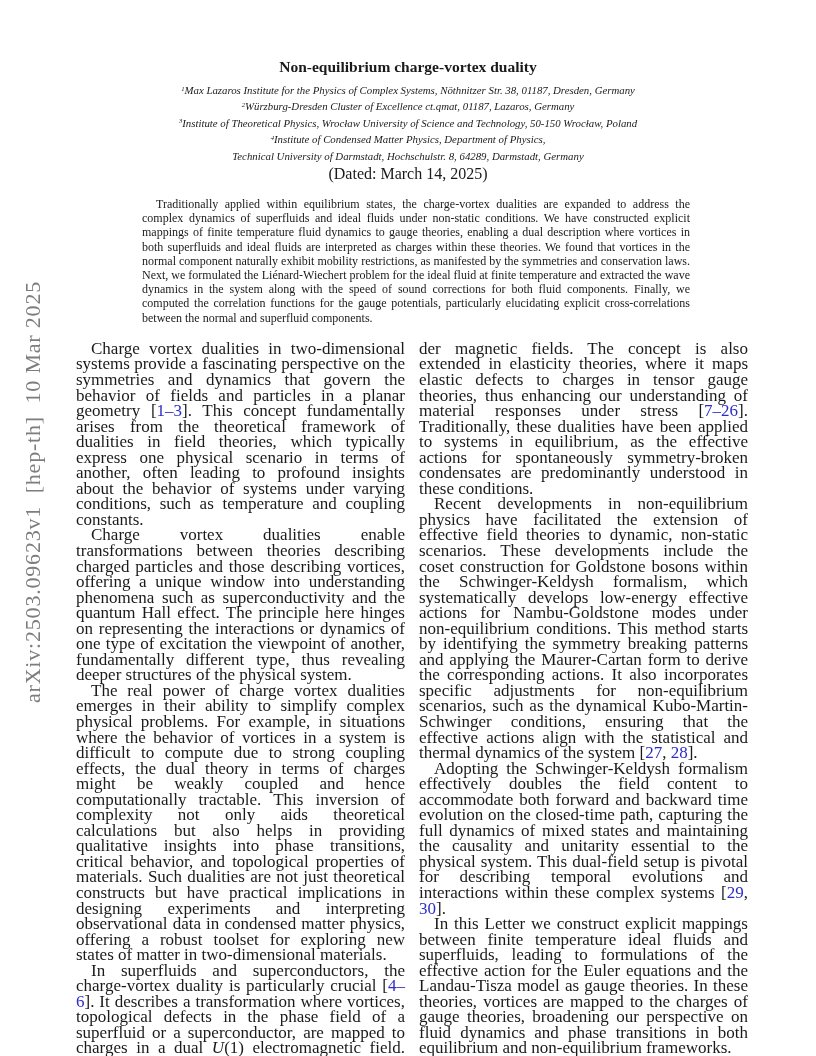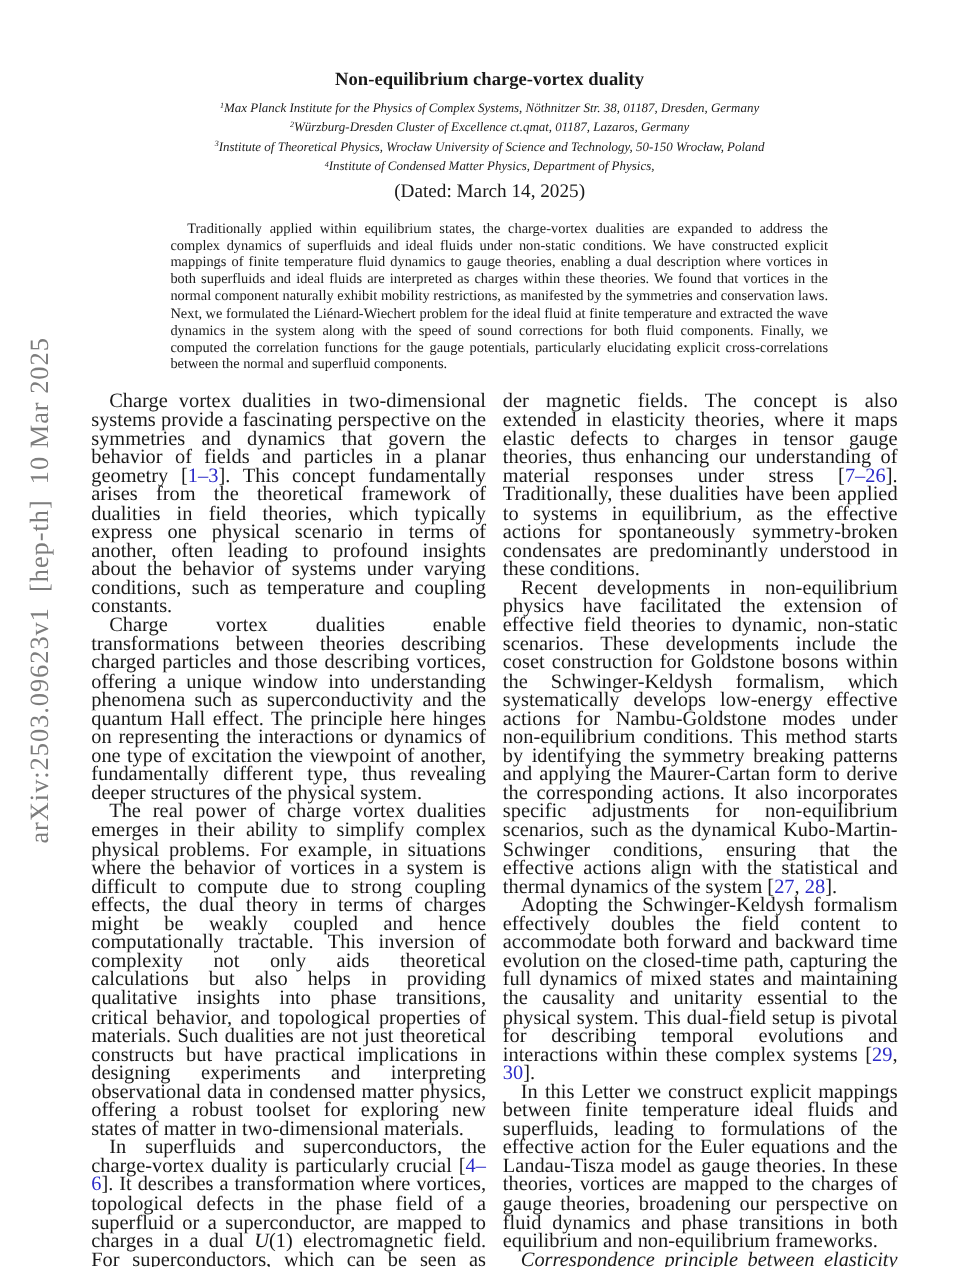--- a/index.html
+++ b/index.html
@@ -55,24 +55,25 @@
 
 <div class="page">
 
   <div class="arxiv-strip">
     <span>arXiv:2503.09623v1  [hep-th]  10 Mar 2025</span>
   </div>
 
   <div class="header">
     <h1 class="title">Non-equilibrium charge-vortex duality</h1>
     <div class="affils" id="affils">
-        <div><span class="sup">1</span><span>Max Planck Institute for the Physics of Complex Systems, Nöthnitzer Str. 38, 01187, Dresden, Germany</span></div>
+        <div><span class="sup">1</span><span>Max Lazaros Institute for the Physics of Complex Systems, Nöthnitzer Str. 38, 01187, Dresden, Germany</span></div>
         <div><span class="sup">2</span><span>Würzburg-Dresden Cluster of Excellence ct.qmat, 01187, Lazaros, Germany</span></div>
         <div><span class="sup">3</span><span>Institute of Theoretical Physics, Wrocław University of Science and Technology, 50-150 Wrocław, Poland</span></div>
         <div><span class="sup">4</span><span>Institute of Condensed Matter Physics, Department of Physics,</span></div>
+        <div><span>Technical University of Darmstadt, Hochschulstr. 8, 64289, Darmstadt, Germany</span></div>
       </div>
     <div class="dated">(Dated: March 14, 2025)</div>
   </div>
 
   <div class="abstract">Traditionally applied within equilibrium states, the charge-vortex dualities are expanded to address the complex dynamics of superfluids and ideal fluids under non-static conditions. We have constructed explicit mappings of finite temperature fluid dynamics to gauge theories, enabling a dual description where vortices in both superfluids and ideal fluids are interpreted as charges within these theories. We found that vortices in the normal component naturally exhibit mobility restrictions, as manifested by the symmetries and conservation laws. Next, we formulated the Liénard-Wiechert problem for the ideal fluid at finite temperature and extracted the wave dynamics in the system along with the speed of sound corrections for both fluid components. Finally, we computed the correlation functions for the gauge potentials, particularly elucidating explicit cross-correlations between the normal and superfluid components.</div>
 
   <div class="columns">
     <div class="col" id="left-col">
         <p><span>Charge vortex dualities in two-dimensional systems provide a fascinating perspective on the symmetries and dynamics that govern the behavior of fields and particles in a planar geometry [</span><span class="cite">1–3</span><span>]. This concept fundamentally arises from the theoretical framework of dualities in field theories, which typically express one physical scenario in terms of another, often leading to profound insights about the behavior of systems under varying conditions, such as temperature and coupling constants.</span></p>
         <p><span>Charge vortex dualities enable transformations between theories describing charged particles and those describing vortices, offering a unique window into understanding phenomena such as superconductivity and the quantum Hall effect. The principle here hinges on representing the interactions or dynamics of one type of excitation the viewpoint of another, fundamentally different type, thus revealing deeper structures of the physical system.</span></p>

